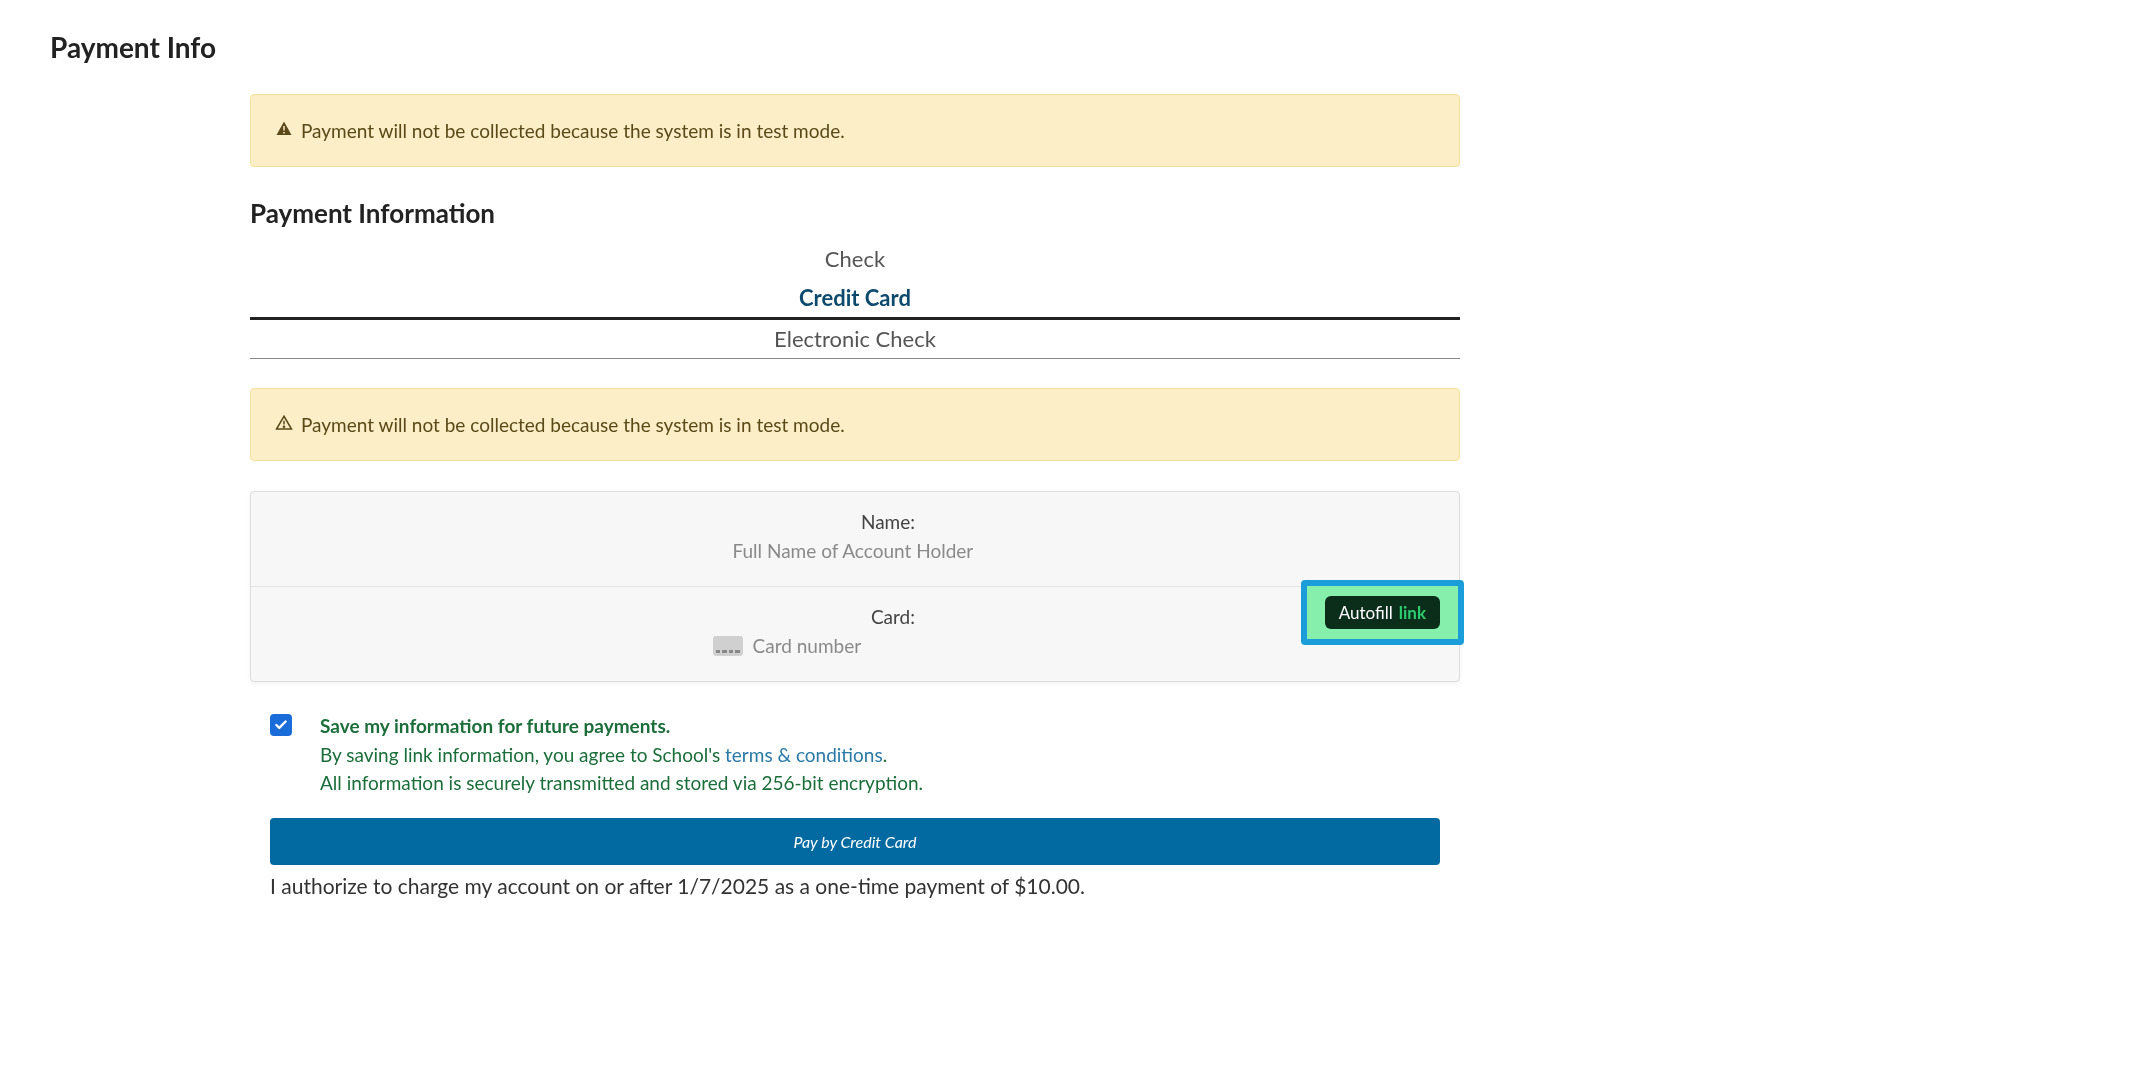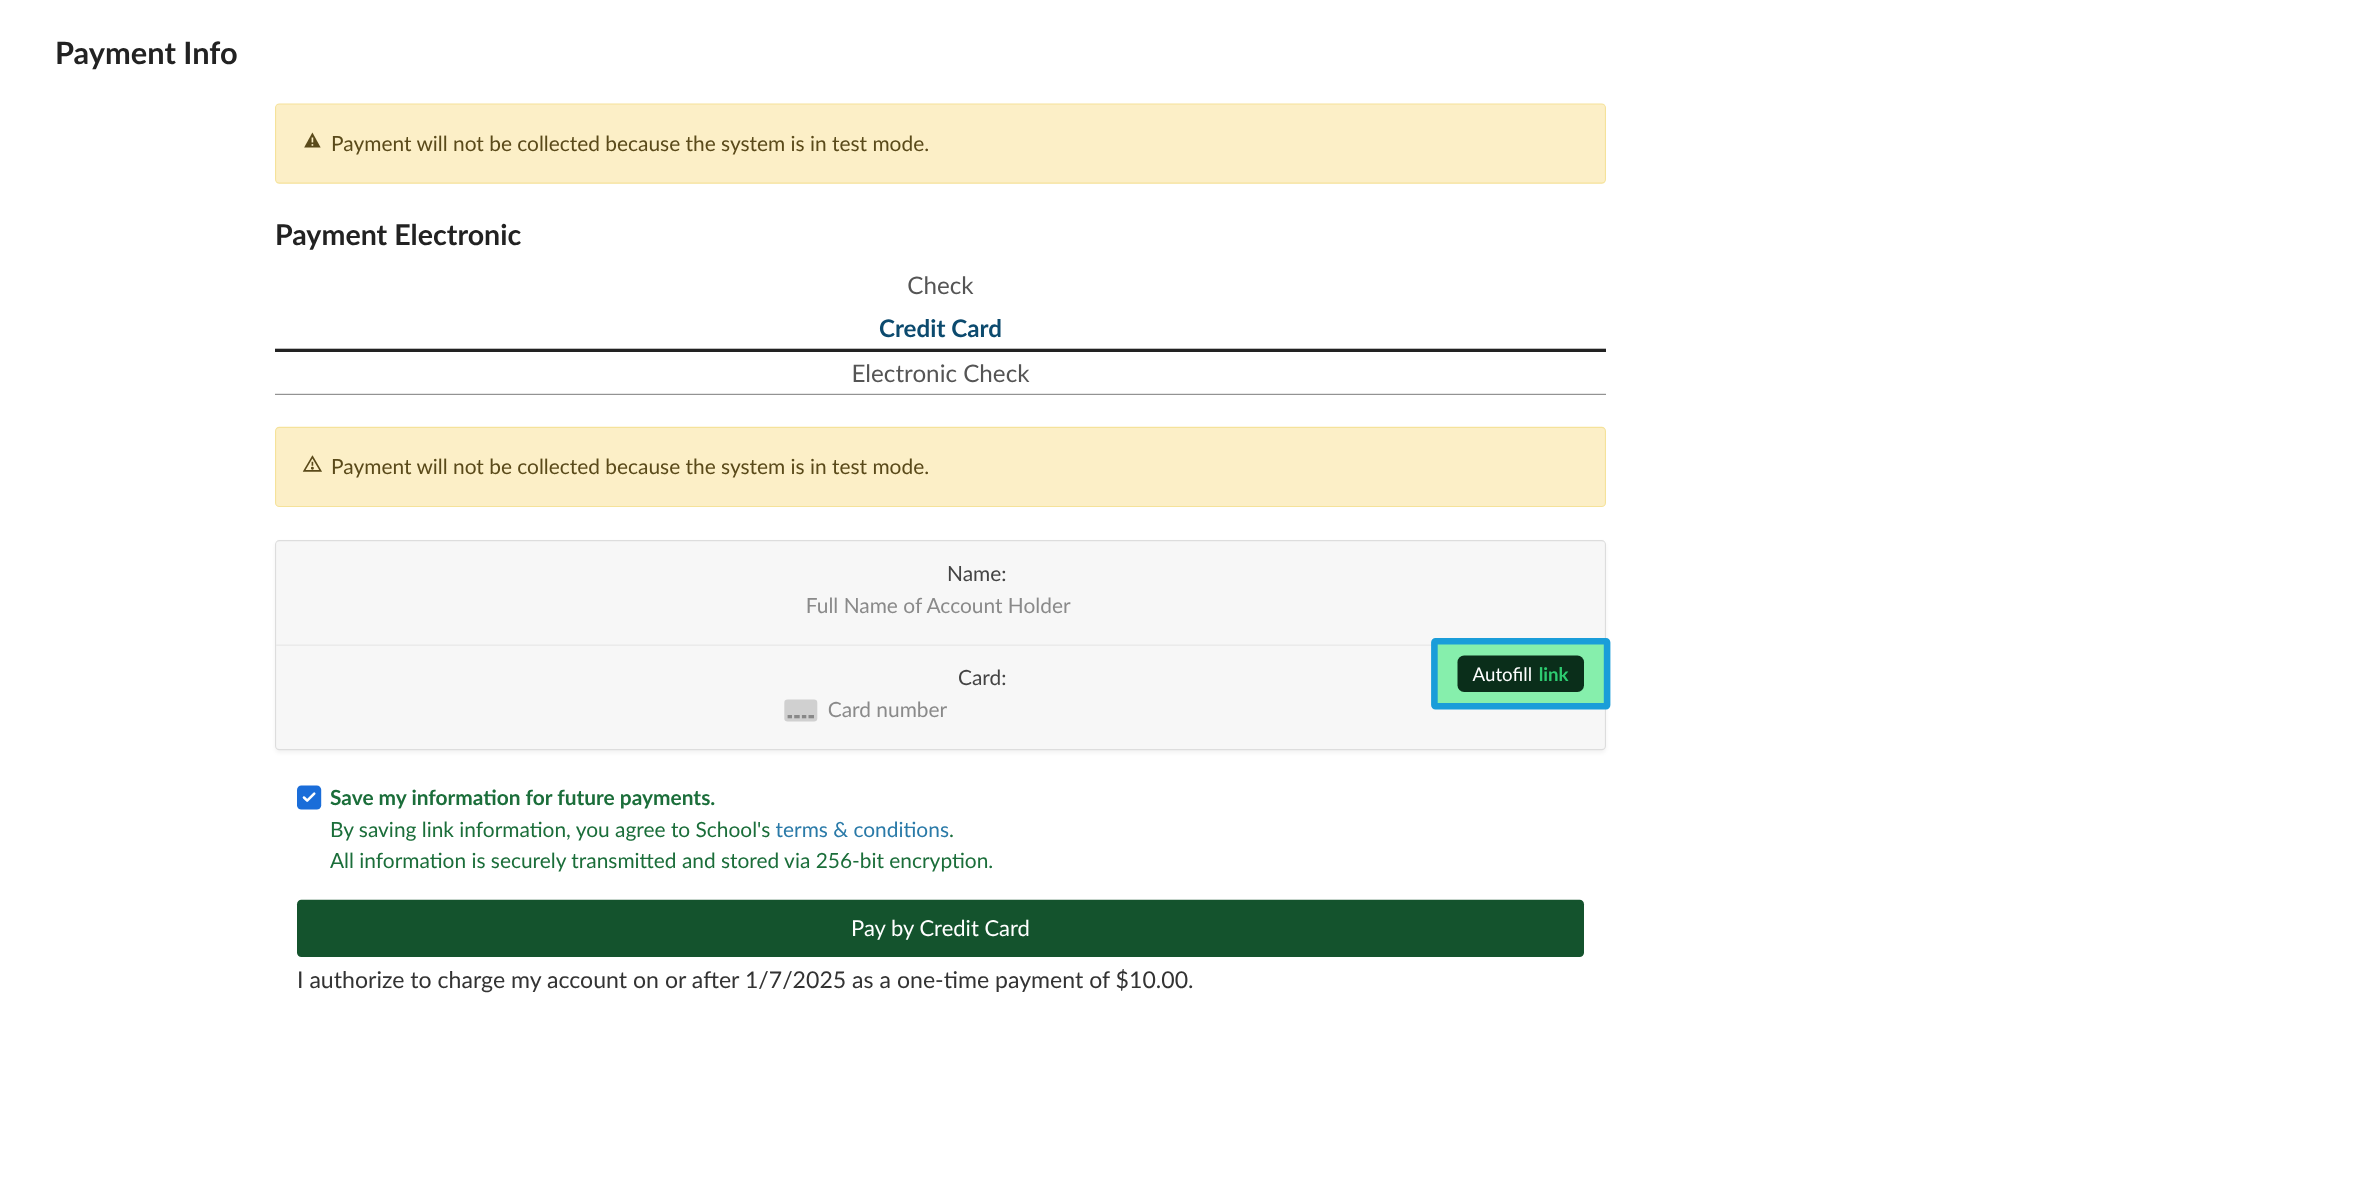--- a/index.html
+++ b/index.html
@@ -146,21 +146,21 @@
       border: none;
       font-family: inherit;
     }
     .autofill-pill .link-text {
       color: #2ecc71;
       font-weight: 700;
     }
     .save-info {
       display: flex;
       align-items: flex-start;
-      gap: 8px;
+      gap: 28px;
       padding: 0 20px 20px 20px;
     }
     .save-checkbox {
       width: 22px;
       height: 22px;
       background: #1a6dd9;
       border-radius: 4px;
       display: flex;
       align-items: center;
       justify-content: center;
@@ -179,28 +179,29 @@
     .save-text .save-title {
       font-weight: 700;
     }
     .save-text .terms-link {
       color: #2a7aa8;
       cursor: pointer;
     }
     .pay-button {
       width: calc(100% - 40px);
       margin: 0 20px 8px 20px;
-      background: #14532d;
+      background: #0369a1;
       color: #fff;
       border: none;
       border-radius: 4px;
       padding: 14px;
-      font-size: 20px;
-      cursor: pointer;
-      font-family: inherit;
+      font-size: 16px;
+      cursor: pointer;
+      font-family: inherit;
+      font-style: italic;
     }
     .authorize-text {
       padding: 0 20px;
       font-size: 21px;
       color: #333;
     }
   </style>
 </head>
 <body>
 
@@ -212,21 +213,21 @@
     <span>
       <svg width="18" height="18" viewBox="0 0 24 24" fill="#5a4a1a">
         <path d="M12 2 L22 20 L2 20 Z"></path>
         <rect x="11" y="8" width="2" height="6" fill="#fcefc7"></rect>
         <rect x="11" y="16" width="2" height="2" fill="#fcefc7"></rect>
       </svg>
     </span>
     <span>Payment will not be collected because the system is in test mode.</span>
   </div>
 
-  <h2 class="section-title">Payment Electronic</h2>
+  <h2 class="section-title">Payment Information</h2>
 
   <div class="tabs">
     <button class="tab">Check</button>
     <button class="tab active">Credit Card</button>
     <button class="tab">Electronic Check</button>
   </div>
 
   <div class="alert-warning">
     <span>
       <svg width="18" height="18" viewBox="0 0 24 24" fill="none" stroke="#5a4a1a" stroke-width="2">

